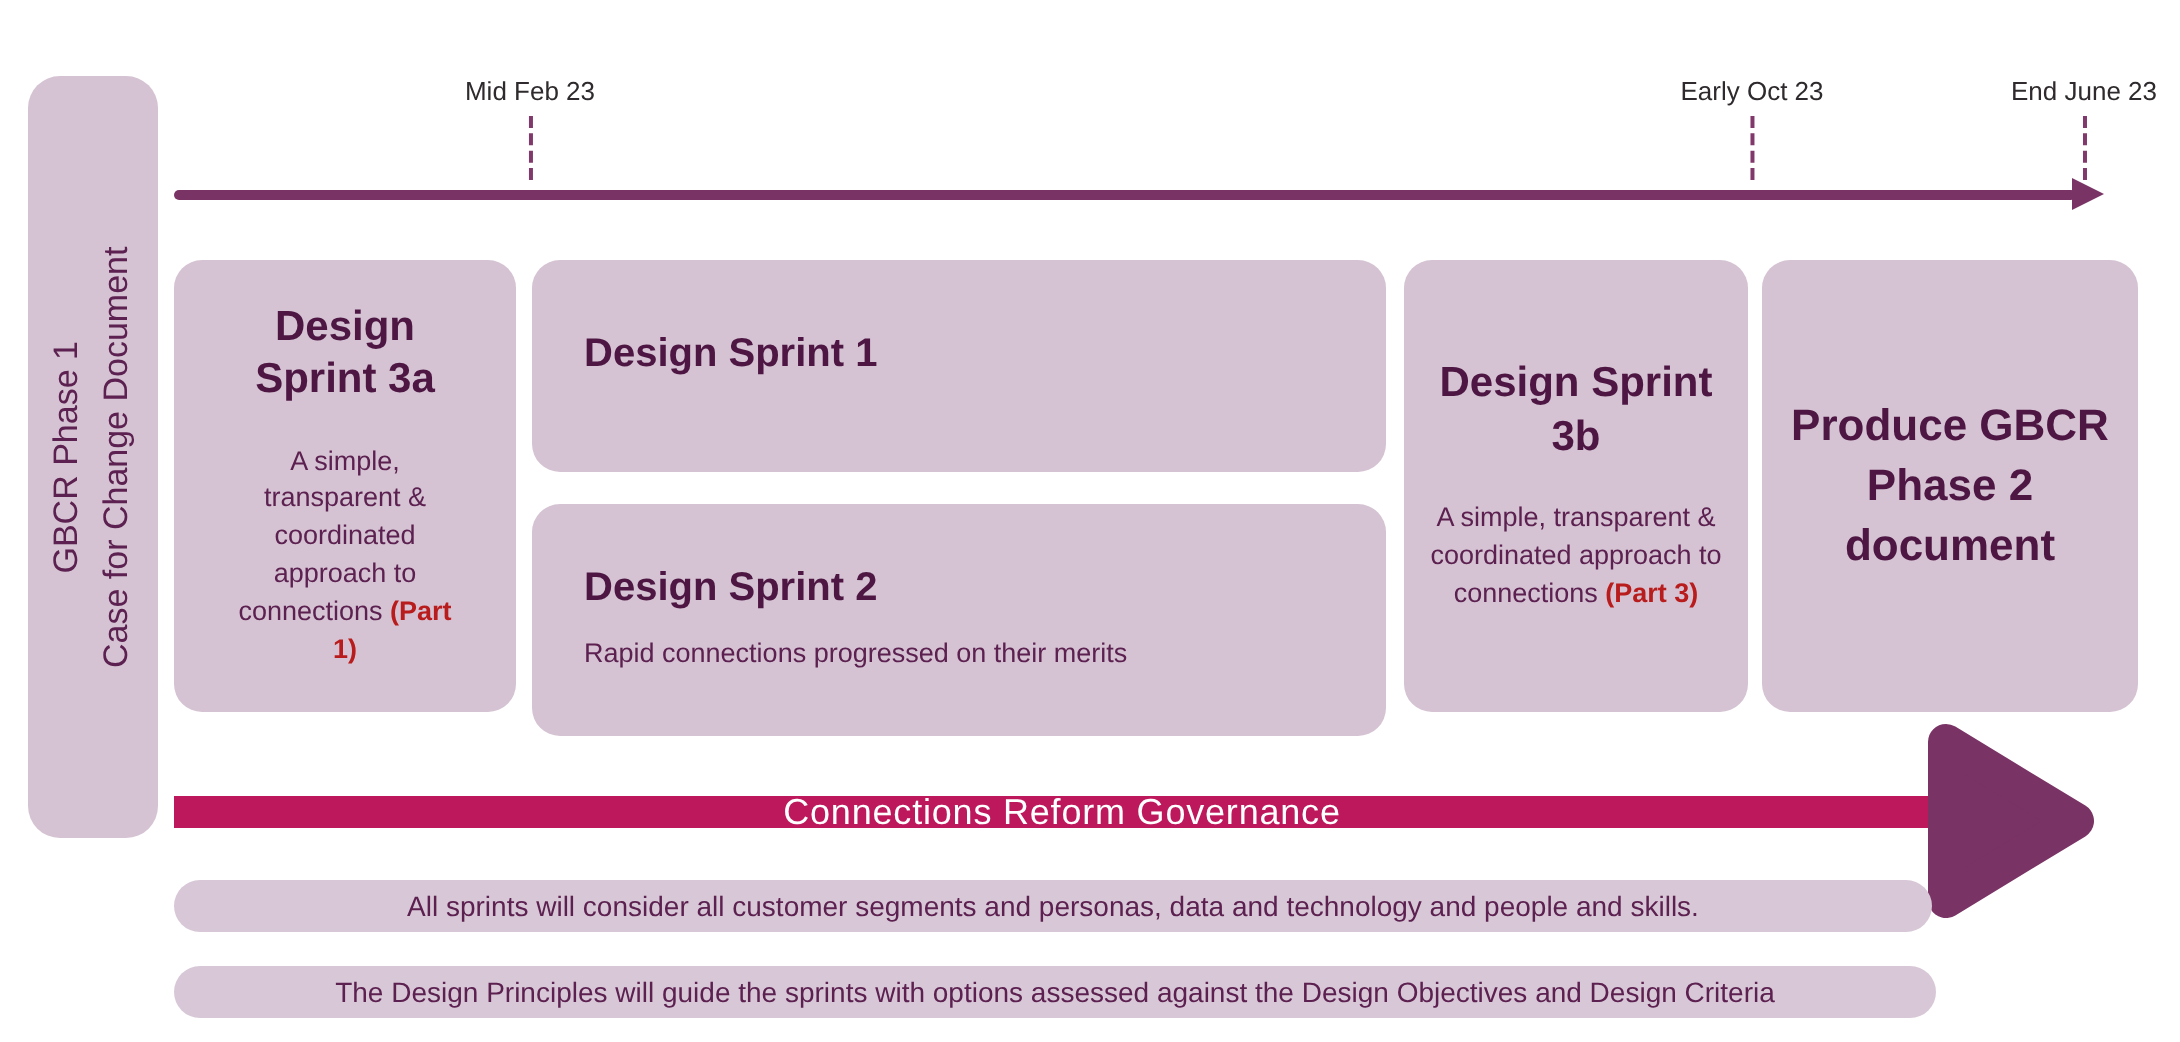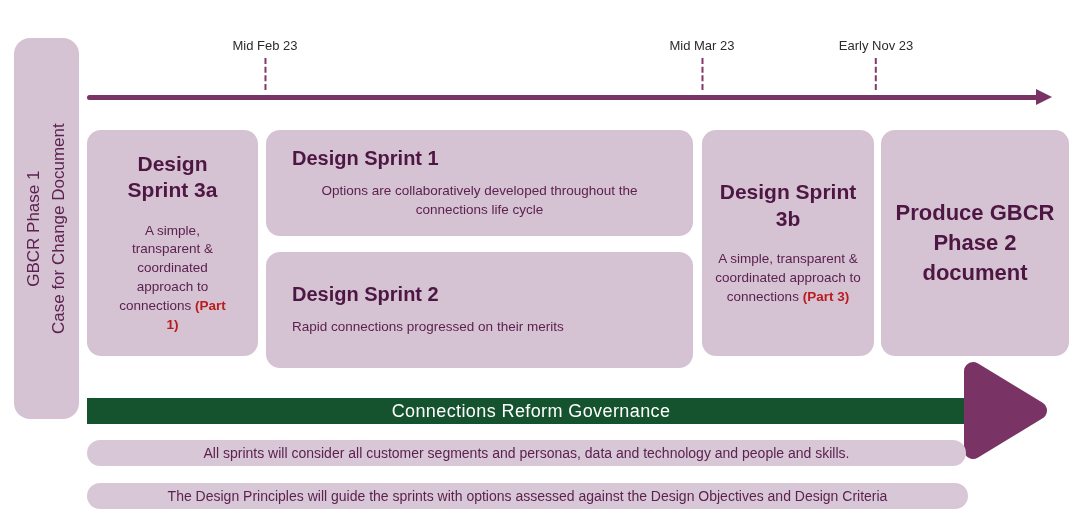--- a/index.html
+++ b/index.html
@@ -46,21 +46,21 @@
   .box-3a .box-title,.box-3b .box-title{font-size:21px;line-height:1.25;margin-bottom:18px;}
   .box-3a .box-body,.box-3b .box-body{font-size:13.5px;}
   .box-ds1{left:266px;top:130px;width:427px;height:106px;padding:8px 26px;}
   .box-ds2{left:266px;top:252px;width:427px;height:116px;padding:8px 26px;}
   .box-ds1 .box-title,.box-ds2 .box-title{font-size:20px;margin-bottom:12px;}
   .box-ds1 .box-body,.box-ds2 .box-body{font-size:13.5px;}
   .box-produce{left:881px;top:130px;width:188px;height:226px;padding:10px 8px;}
   .box-produce .box-title{font-size:22px;line-height:1.35;}
   
   .gov-bar{
-    position:absolute;left:87px;top:398px;width:888px;height:26px;background:#14532d;
+    position:absolute;left:87px;top:398px;width:888px;height:16px;background:#be185d;
     display:flex;align-items:center;justify-content:center;
   }
   .gov-label{color:#ffffff;font-size:18px;letter-spacing:.4px;}
   .gov-head{position:absolute;left:953px;top:358px;width:105px;height:105px;}
   
   .banner{
     position:absolute;background:#d8c8d7;border-radius:13px;
     display:flex;align-items:center;justify-content:center;text-align:center;
   }
   .banner span{color:#5c2150;font-size:14px;}
@@ -79,37 +79,36 @@
     </div>
   </div>
 
   <div class="tl-line"></div>
   <div class="tl-head"></div>
 
   <div class="milestone" style="left:265px">
     <div class="m-label">Mid Feb 23</div>
     <div class="m-tick"></div>
   </div>
-  <div class="milestone" style="left:702px">
-    <div class="m-label">Mid Mar 23</div>
+  <div class="milestone" style="left:876px">
+    <div class="m-label">Early Oct 23</div>
     <div class="m-tick"></div>
   </div>
-  <div class="milestone" style="left:876px">
-    <div class="m-label">Early Nov 23</div>
+  <div class="milestone" style="left:1042px">
+    <div class="m-label">End June 23</div>
     <div class="m-tick"></div>
   </div>
 
   <div class="box box-3a">
     <div class="box-title">Design Sprint 3a</div>
     <div class="box-body"><span>A simple, transparent &amp; coordinated approach to connections </span><b>(Part 1)</b></div>
   </div>
 
   <div class="box box-ds1">
     <div class="box-title">Design Sprint 1</div>
-    <div class="box-body">Options are collaboratively developed throughout the connections life cycle</div>
   </div>
 
   <div class="box box-ds2">
     <div class="box-title">Design Sprint 2</div>
     <div class="box-body">Rapid connections progressed on their merits</div>
   </div>
 
   <div class="box box-3b">
     <div class="box-title">Design Sprint 3b</div>
     <div class="box-body"><span>A simple, transparent &amp; coordinated approach to connections </span><b>(Part 3)</b></div>

